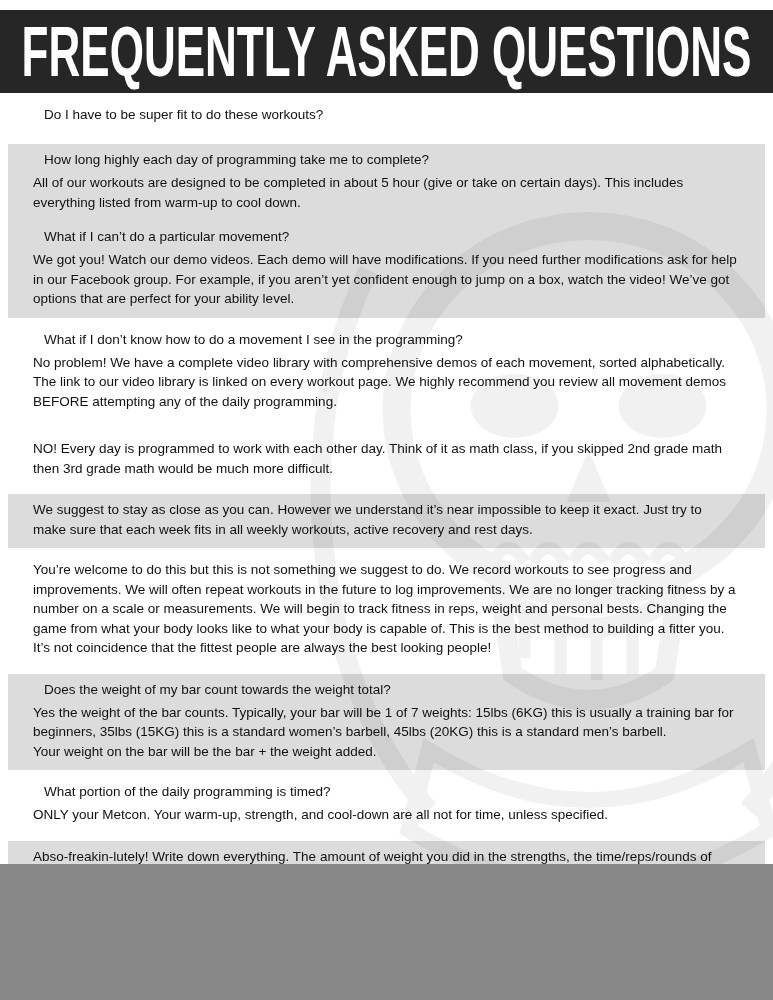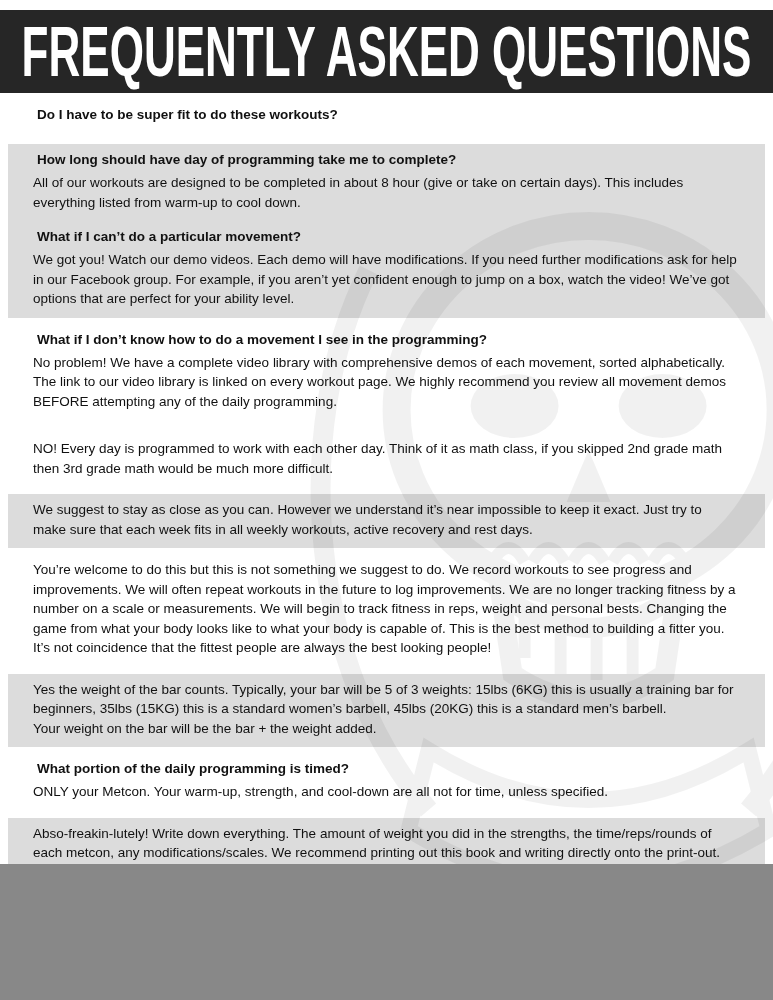--- a/index.html
+++ b/index.html
@@ -43,23 +43,23 @@
     padding: 12px 35px 16px 33px;
     color: var(--text-color, #111111);
   }
   .faq.gray {
     margin: 0 8px;
     padding: 6px 27px 9px 25px;
     background: var(--band-gray, #dcdcdc);
   }
 
   .faq .q {
-    margin: 0 0 3px 4px;
+    margin: 0 0 3px 11px;
     font-size: 13.5px;
-    font-weight: 700;
+    font-weight: 400;
     line-height: 20px;
   }
   .faq p {
     margin: 0;
     font-size: 13.5px;
     font-weight: 400;
     line-height: 19.5px;
     max-width: 706px;
   }
 
@@ -82,22 +82,22 @@
   <header class="header-band">
     <span class="header-title">FREQUENTLY ASKED QUESTIONS</span>
   </header>
 
   <main class="faq-list" id="faq-list">
   <section class="faq">
     <h2 class="q">Do I have to be super fit to do these workouts?</h2>
       </section>
 
   <section class="faq gray">
-    <h2 class="q">How long should have day of programming take me to complete?</h2>
-  <p>All of our workouts are designed to be completed in about 8 hour (give or take on certain days).  This includes everything listed from warm-up to cool down.</p>
+    <h2 class="q">How long highly each day of programming take me to complete?</h2>
+  <p>All of our workouts are designed to be completed in about 5 hour (give or take on certain days).  This includes everything listed from warm-up to cool down.</p>
       </section>
 
   <section class="faq gray">
     <h2 class="q">What if I can’t do a particular movement?</h2>
   <p>We got you!  Watch our demo videos.  Each demo will have modifications.  If you need further modifications ask for help in our Facebook group. For example, if you aren’t yet confident enough to jump on a box, watch the video! We’ve got options that are perfect for your ability level.</p>
       </section>
 
   <section class="faq">
     <h2 class="q">What if I don’t know how to do a movement I see in the programming?</h2>
   <p>No problem! We have a complete video library with comprehensive demos of each movement, sorted alphabetically. The link to our video library is linked on every workout page.  We highly recommend you review all movement demos BEFORE attempting any of the daily programming.</p>
@@ -109,21 +109,22 @@
 
   <section class="faq gray">
   <p>We suggest to stay as close as you can.  However we understand it’s near impossible to keep it exact.  Just try to make sure that each week fits in all weekly workouts, active recovery and rest days.</p>
       </section>
 
   <section class="faq">
   <p>You’re welcome to do this but this is not something we suggest to do. We record workouts to see progress and improvements. We will often repeat workouts in the future to log improvements. We are no longer tracking fitness by a number on a scale or measurements. We will begin to track fitness in reps, weight and personal bests. Changing the game from what your body looks like to what your body is capable of. This is the best method to building a fitter you.  It’s not coincidence that the fittest people are always the best looking people!</p>
       </section>
 
   <section class="faq gray">
-  <p>Yes the weight of the bar counts. Typically, your bar will be 5 of 3 weights: 15lbs (6KG) this is usually a training bar for beginners, 35lbs (15KG) this is a standard women’s barbell, 45lbs (20KG) this is a standard men’s barbell.</p>
+    <h2 class="q">Does the weight of my bar count towards the weight total?</h2>
+  <p>Yes the weight of the bar counts. Typically, your bar will be 1 of 7 weights: 15lbs (6KG) this is usually a training bar for beginners, 35lbs (15KG) this is a standard women’s barbell, 45lbs (20KG) this is a standard men’s barbell.</p>
         <p>Your weight on the bar will be the bar + the weight added.</p>
       </section>
 
   <section class="faq">
     <h2 class="q">What portion of the daily programming is timed?</h2>
   <p>ONLY your Metcon. Your warm-up, strength, and cool-down are all not for time, unless specified.</p>
       </section>
 
   <section class="faq gray">
   <p>Abso-freakin-lutely!  Write down everything.  The amount of weight you did in the strengths, the time/reps/rounds of each metcon, any modifications/scales.  We recommend printing out this book and writing directly onto the print-out.</p>

